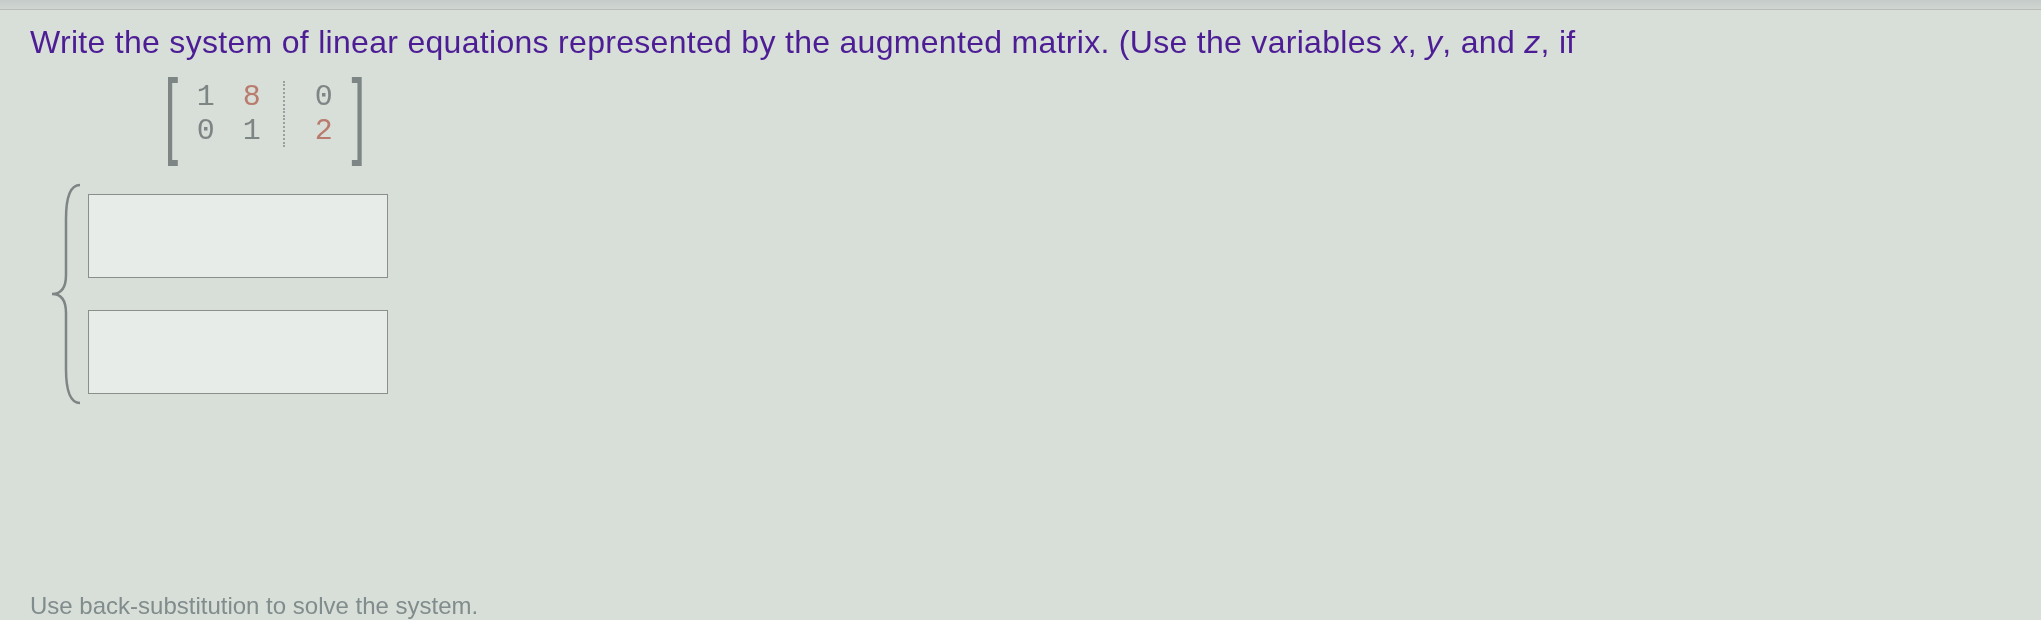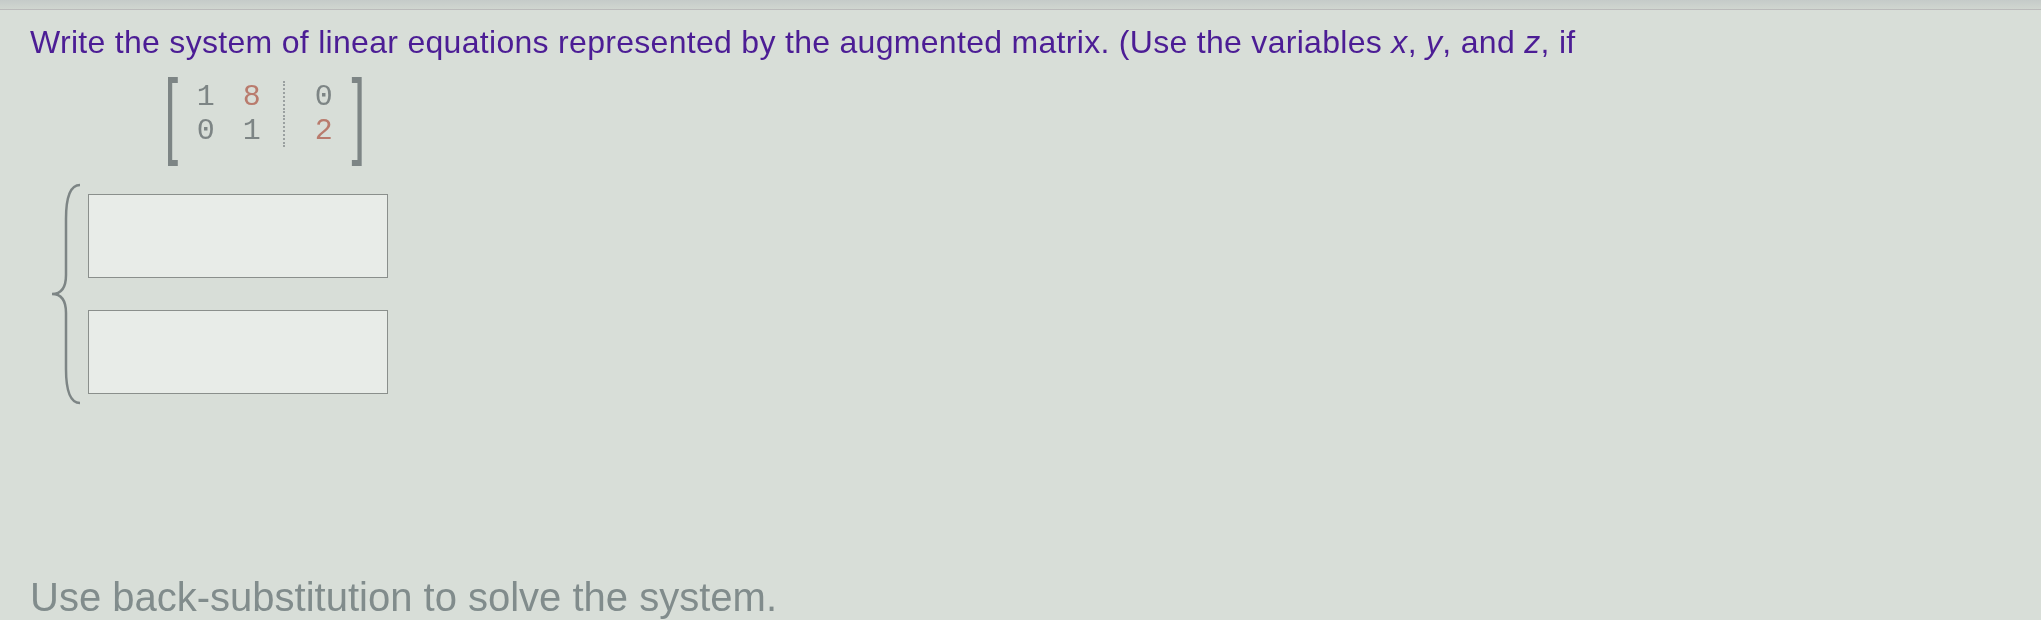--- a/index.html
+++ b/index.html
@@ -80,21 +80,21 @@
       font-size: 28px;
       padding: 8px 14px;
       font-family: Georgia, serif;
       font-style: italic;
       color: #5a6060;
     }
     .footer-text {
       position: absolute;
       left: 30px;
       bottom: 0;
-      font-size: 40px;
+      font-size: 24px;
       color: #818c8c;
     }
   </style>
 </head>
 <body>
 
 <div class="top-bar"></div>
 
 <div class="content">
 

